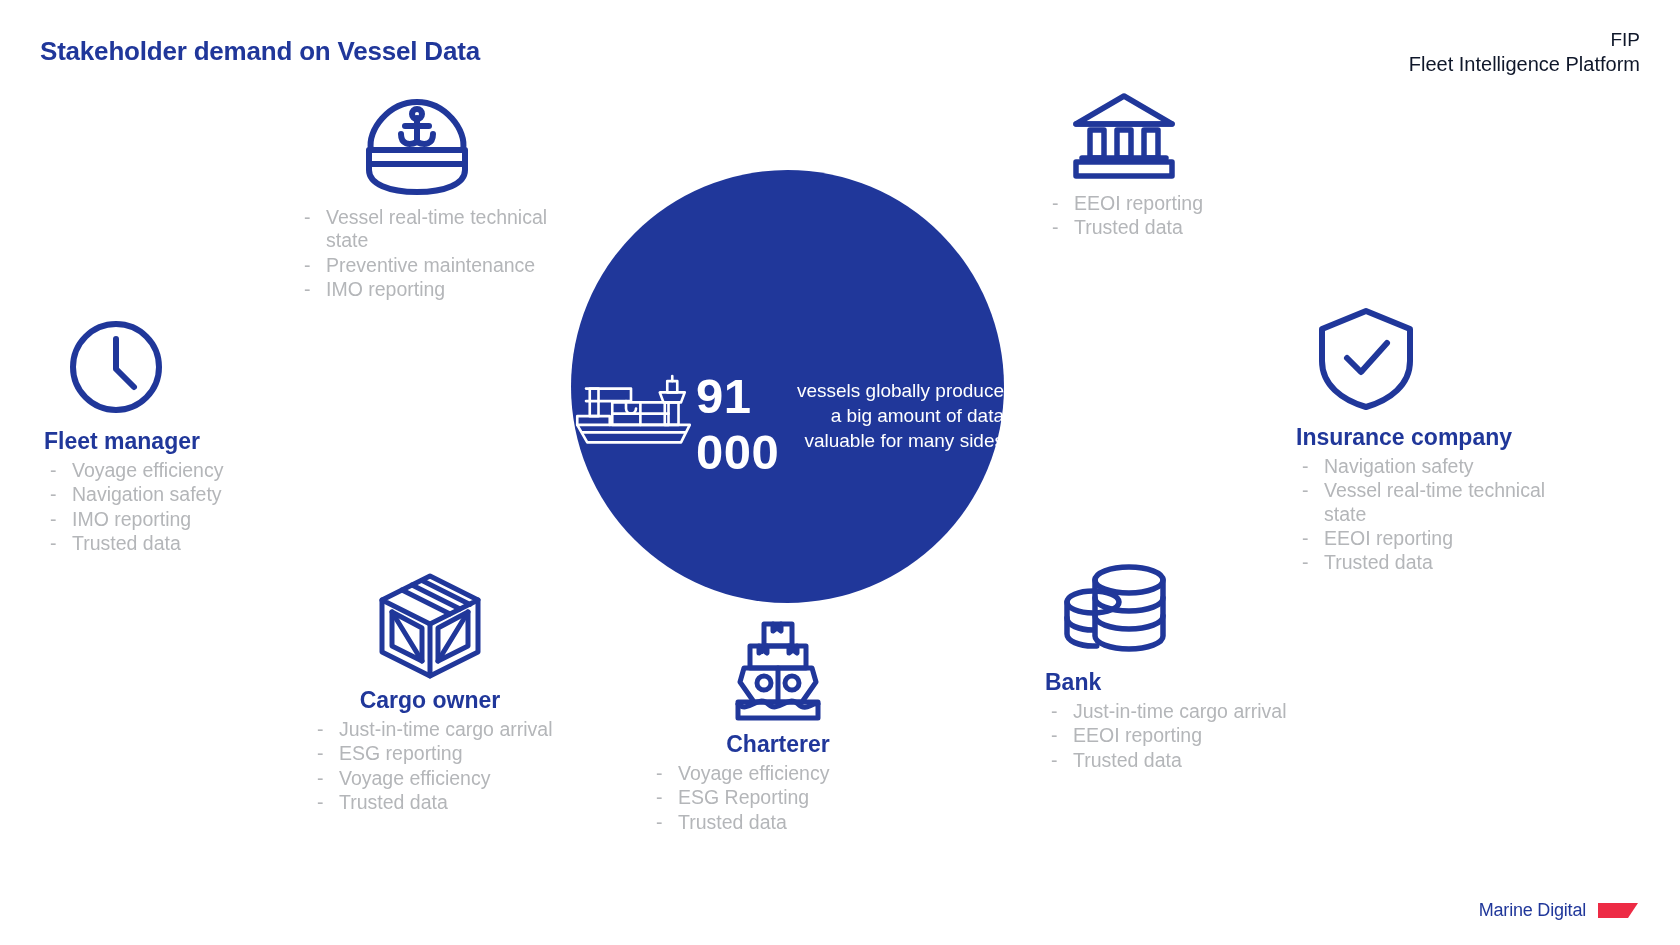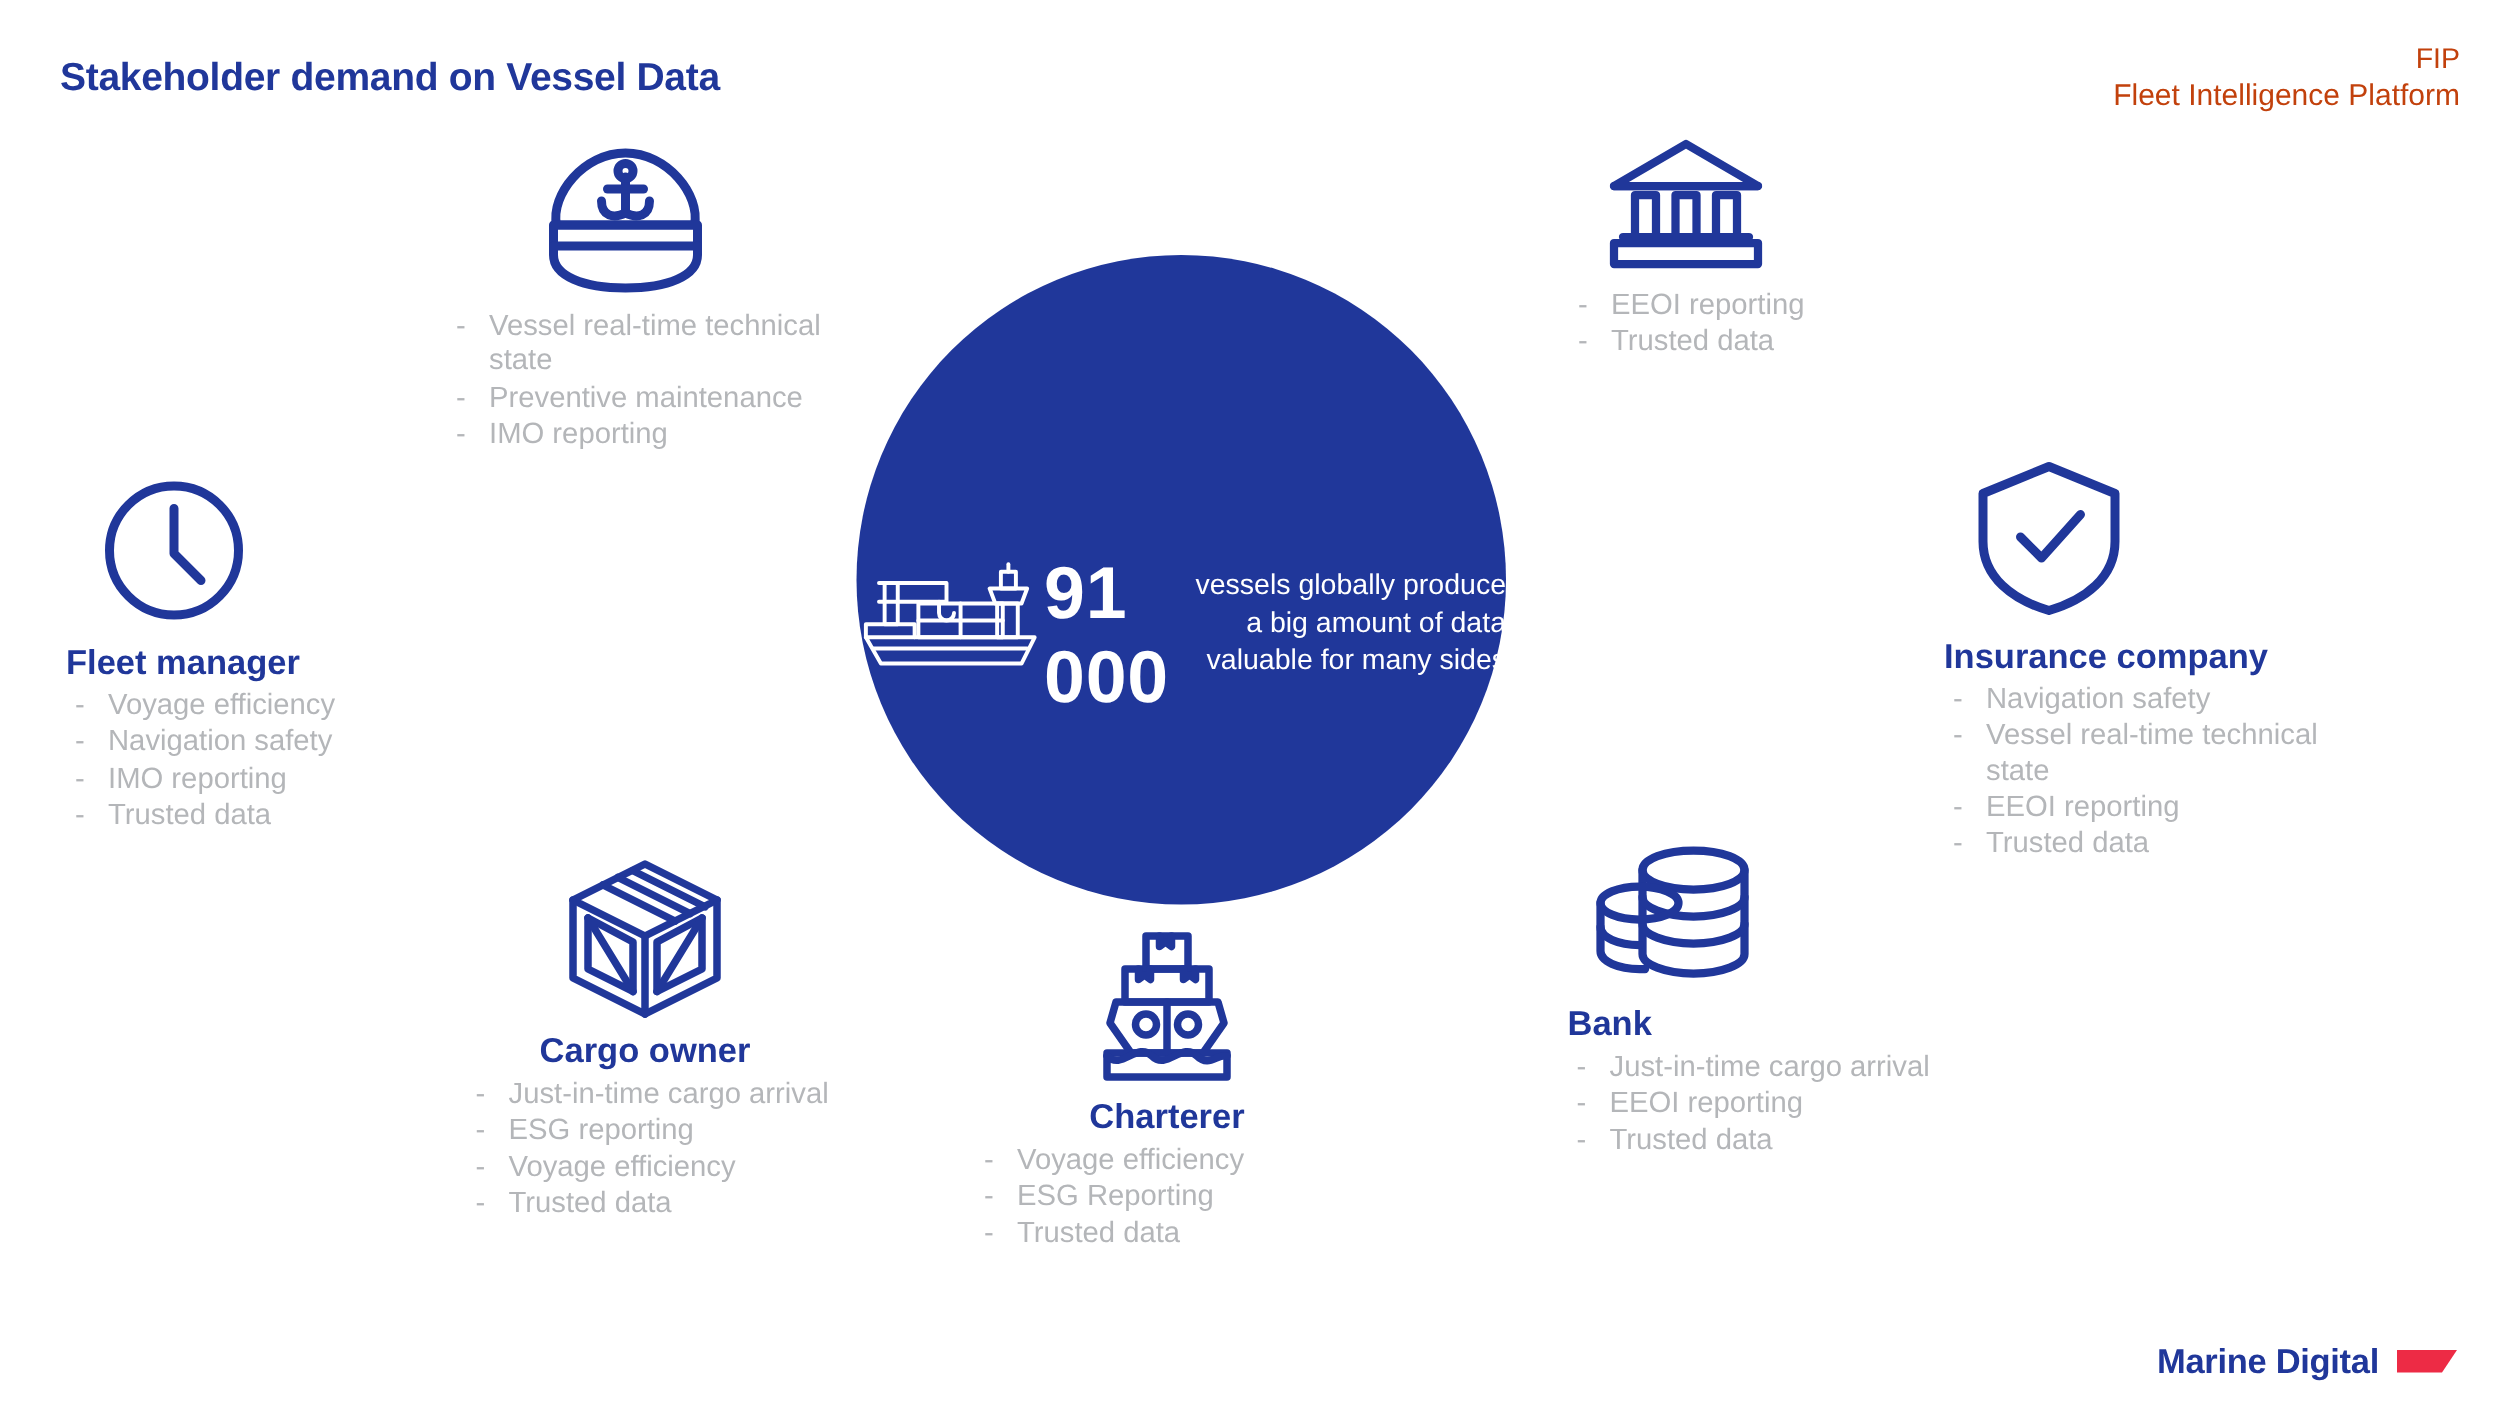--- a/index.html
+++ b/index.html
@@ -12,21 +12,21 @@
   .slide { position: relative; width: 1680px; height: 945px; background: #ffffff; }
 
   
   .slide-title {
     position: absolute; left: 40px; top: 36px;
     font-size: 26px; font-weight: bold; color: #20379A;
     letter-spacing: -0.2px; white-space: nowrap;
   }
   .brand-block {
     position: absolute; right: 40px; top: 28px;
-    text-align: right; color: #c2410c; line-height: 1.28;
+    text-align: right; color: #0f172a; line-height: 1.28;
   }
   .brand-abbr { font-size: 19px; }
   .brand-full { font-size: 20px; }
 
   
   .center-circle {
     position: absolute; left: 571px; top: 170px;
     width: 433px; height: 433px; border-radius: 50%;
     background: #20379A;
     display: flex; flex-direction: row;
@@ -90,21 +90,21 @@
   #node-government    .icon-wrap-left   { margin-bottom: 10px; padding-left: 22px;}
   #node-insurance     .icon-wrap-left   { margin-bottom: 10px; padding-left: 18px;}
   #node-bank          .icon-wrap-left   { margin-bottom: 6px; padding-left: 14px;}
 
   
   .logo {
     position: absolute; right: 42px; bottom: 24px;
     display: flex; align-items: center; gap: 12px;
   }
   .logo-text {
-    color: #20379A; font-size: 23px; font-weight: bold;
+    color: #20379A; font-size: 18px; font-weight: normal;
     letter-spacing: -0.2px;
   }
   .logo-mark { width: 40px; height: 19px; }
 </style>
 </head>
 <body>
 
 <div class="slide">
 
   <div class="slide-title">Stakeholder demand on Vessel Data</div>

